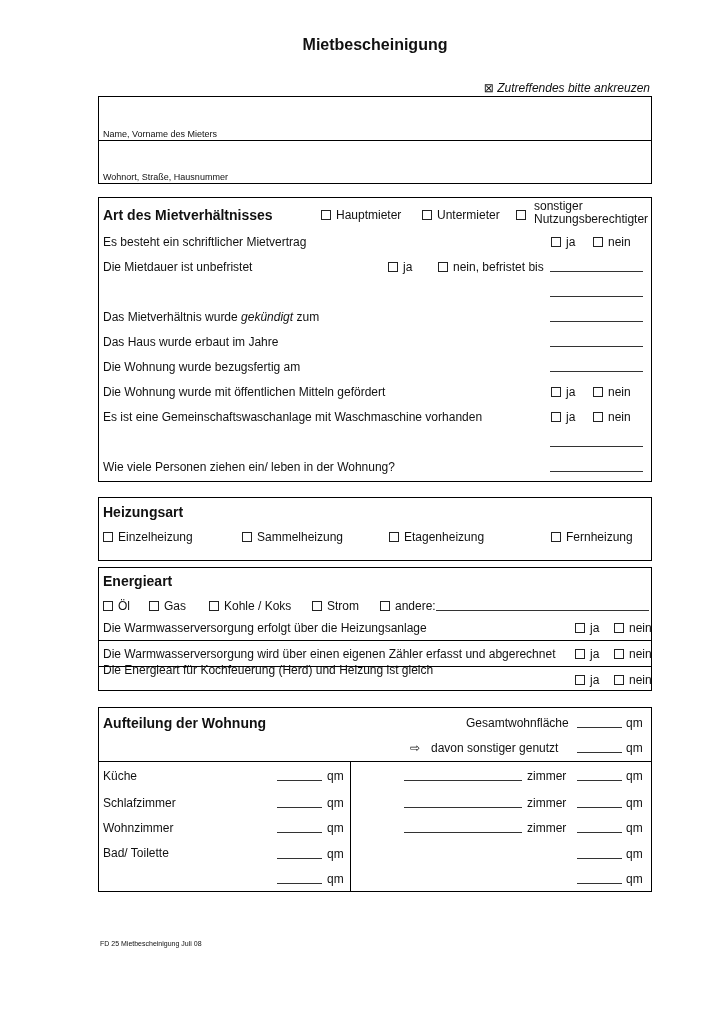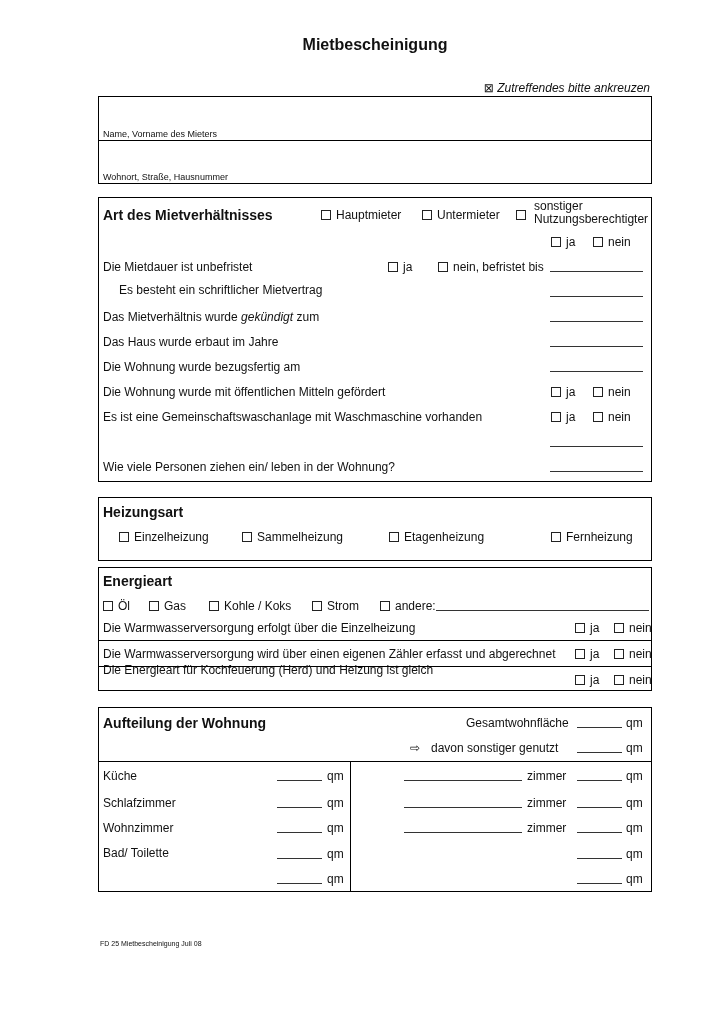--- a/index.html
+++ b/index.html
@@ -34,21 +34,21 @@
   <div class="abs" style="left:0;right:0;top:44px;height:43px;"></div>
 </div>
 
 <div class="box" style="top:197px;height:285px;">
   <div class="h" style="left:4px;top:9px;">Art des Mietverhältnisses</div>
   <div class="t" style="left:222px;top:10px;"><span class="cb"></span><span>Hauptmieter</span></div>
   <div class="t" style="left:323px;top:10px;"><span class="cb"></span><span>Untermieter</span></div>
   <div class="t" style="left:417px;top:10px;"><span class="cb"></span></div>
   <div class="t" style="left:435px;top:2px;line-height:13px;"><span>sonstiger</span><br><span>Nutzungsberechtigter</span></div>
 
-  <div class="t" style="left:20px;top:37px;margin-top:48px;">Es besteht ein schriftlicher Mietvertrag</div>
+  <div class="t" style="left:4px;top:37px;">Es besteht ein schriftlicher Mietvertrag</div>
   <div class="t" style="left:452px;top:37px;"><span class="cb"></span><span>ja</span></div>
   <div class="t" style="left:494px;top:37px;"><span class="cb"></span><span>nein</span></div>
 
   <div class="t" style="left:4px;top:62px;">Die Mietdauer ist unbefristet</div>
   <div class="t" style="left:289px;top:62px;"><span class="cb"></span><span>ja</span></div>
   <div class="t" style="left:339px;top:62px;"><span class="cb"></span><span>nein, befristet bis</span></div>
   <div class="t" style="left:451px;top:62px;"><span class="line" style="width:93px;"></span></div>
 
   <div class="t" style="left:451px;top:87px;"><span class="line" style="width:93px;"></span></div>
   <div class="t" style="left:4px;top:112px;"><span>Das Mietverhältnis wurde</span> <i>gekündigt</i> <span>zum</span></div>
@@ -65,36 +65,36 @@
   <div class="t" style="left:452px;top:212px;"><span class="cb"></span><span>ja</span></div>
   <div class="t" style="left:494px;top:212px;"><span class="cb"></span><span>nein</span></div>
 
   <div class="t" style="left:451px;top:237px;"><span class="line" style="width:93px;"></span></div>
   <div class="t" style="left:4px;top:262px;">Wie viele Personen ziehen ein/ leben in der Wohnung?</div>
   <div class="t" style="left:451px;top:262px;"><span class="line" style="width:93px;"></span></div>
 </div>
 
 <div class="box" style="top:497px;height:64px;">
   <div class="h" style="left:4px;top:6px;">Heizungsart</div>
-  <div class="t" style="left:4px;top:32px;margin-left:16px;"><span class="cb"></span><span>Einzelheizung</span></div>
+  <div class="t" style="left:4px;top:32px;"><span class="cb"></span><span>Einzelheizung</span></div>
   <div class="t" style="left:143px;top:32px;"><span class="cb"></span><span>Sammelheizung</span></div>
   <div class="t" style="left:290px;top:32px;"><span class="cb"></span><span>Etagenheizung</span></div>
   <div class="t" style="left:452px;top:32px;"><span class="cb"></span><span>Fernheizung</span></div>
 </div>
 
 <div class="box" style="top:567px;height:124px;">
   <div class="h" style="left:4px;top:5px;">Energieart</div>
   <div class="t" style="left:4px;top:31px;"><span class="cb"></span><span>Öl</span></div>
   <div class="t" style="left:50px;top:31px;"><span class="cb"></span><span>Gas</span></div>
   <div class="t" style="left:110px;top:31px;"><span class="cb"></span><span>Kohle / Koks</span></div>
   <div class="t" style="left:213px;top:31px;"><span class="cb"></span><span>Strom</span></div>
   <div class="t" style="left:281px;top:31px;"><span class="cb"></span><span>andere:</span></div>
   <div class="t" style="left:337px;top:31px;"><span class="line" style="width:213px;"></span></div>
 
-  <div class="t" style="left:4px;top:53px;">Die Warmwasserversorgung erfolgt über die Einzelheizung</div>
+  <div class="t" style="left:4px;top:53px;">Die Warmwasserversorgung erfolgt über die Heizungsanlage</div>
   <div class="t" style="left:476px;top:53px;"><span class="cb"></span><span>ja</span></div>
   <div class="t" style="left:515px;top:53px;"><span class="cb"></span><span>nein</span></div>
   <div class="hr" style="top:72px;"></div>
   <div class="t" style="left:4px;top:79px;">Die Warmwasserversorgung wird über einen eigenen Zähler erfasst und abgerechnet</div>
   <div class="t" style="left:476px;top:79px;"><span class="cb"></span><span>ja</span></div>
   <div class="t" style="left:515px;top:79px;"><span class="cb"></span><span>nein</span></div>
   <div class="hr" style="top:98px;"></div>
   <div class="t" style="left:4px;top:95px;">Die Energieart für Kochfeuerung (Herd) und Heizung ist gleich</div>
   <div class="t" style="left:476px;top:105px;"><span class="cb"></span><span>ja</span></div>
   <div class="t" style="left:515px;top:105px;"><span class="cb"></span><span>nein</span></div>

